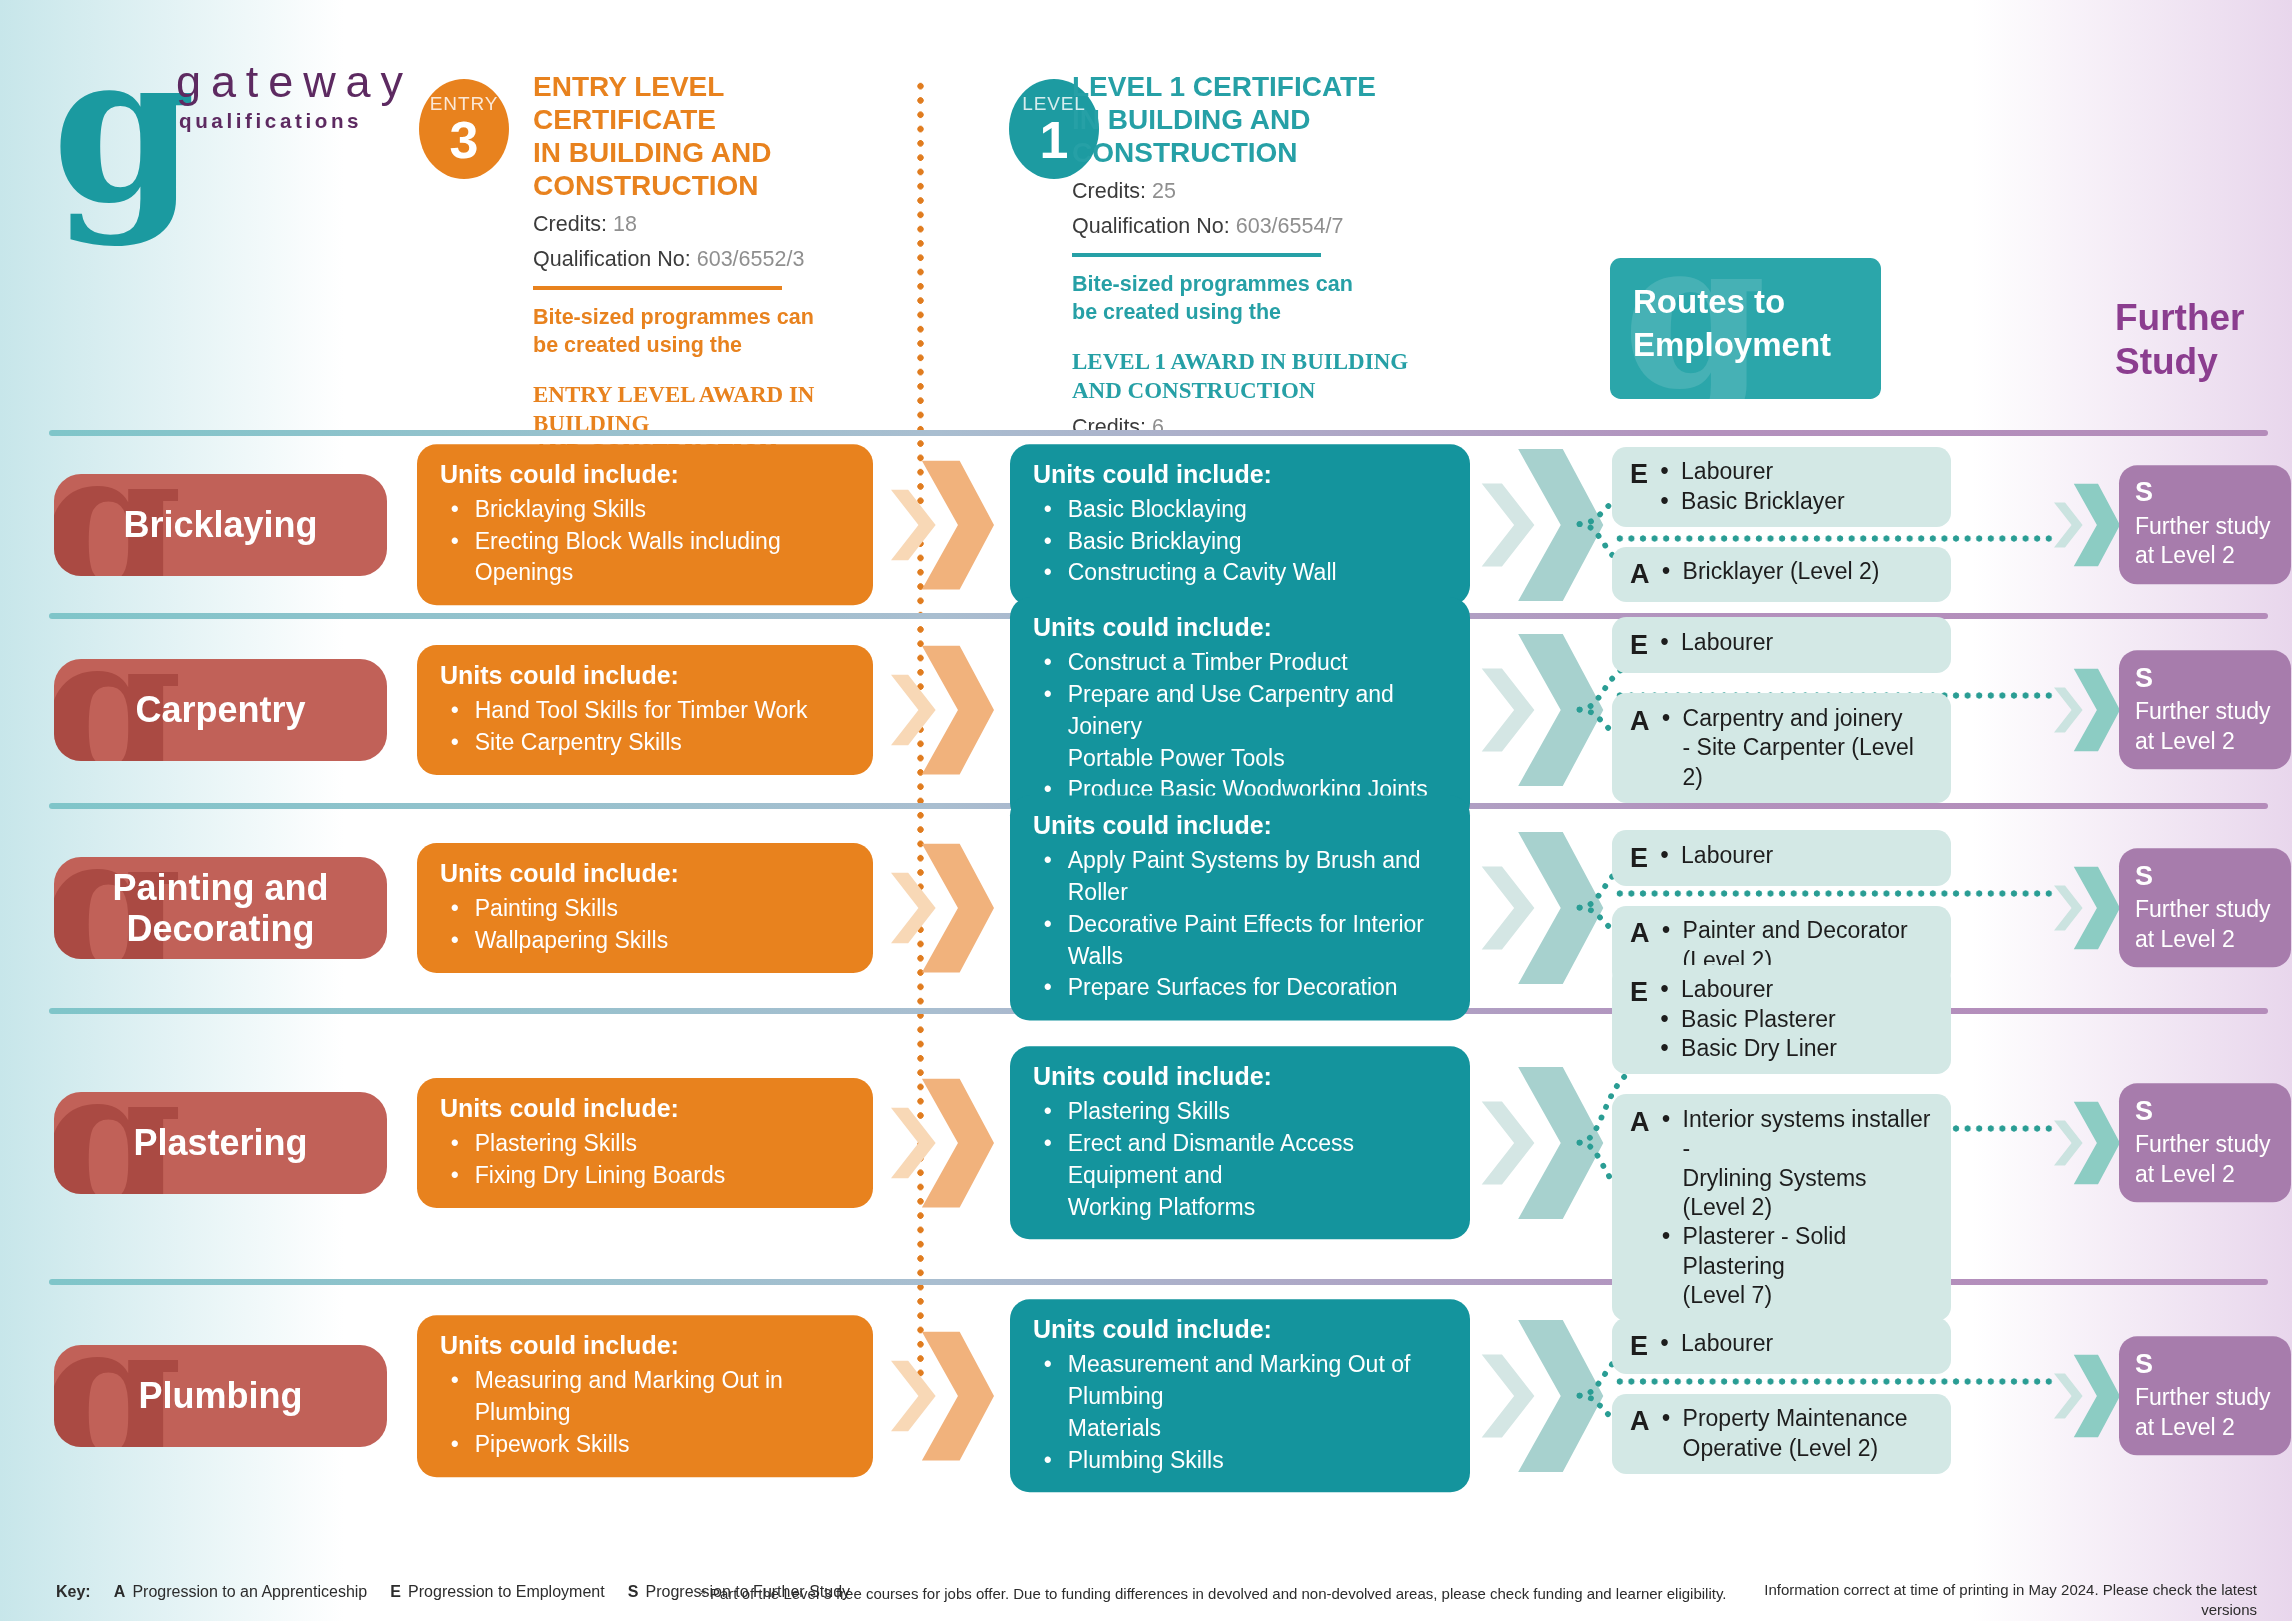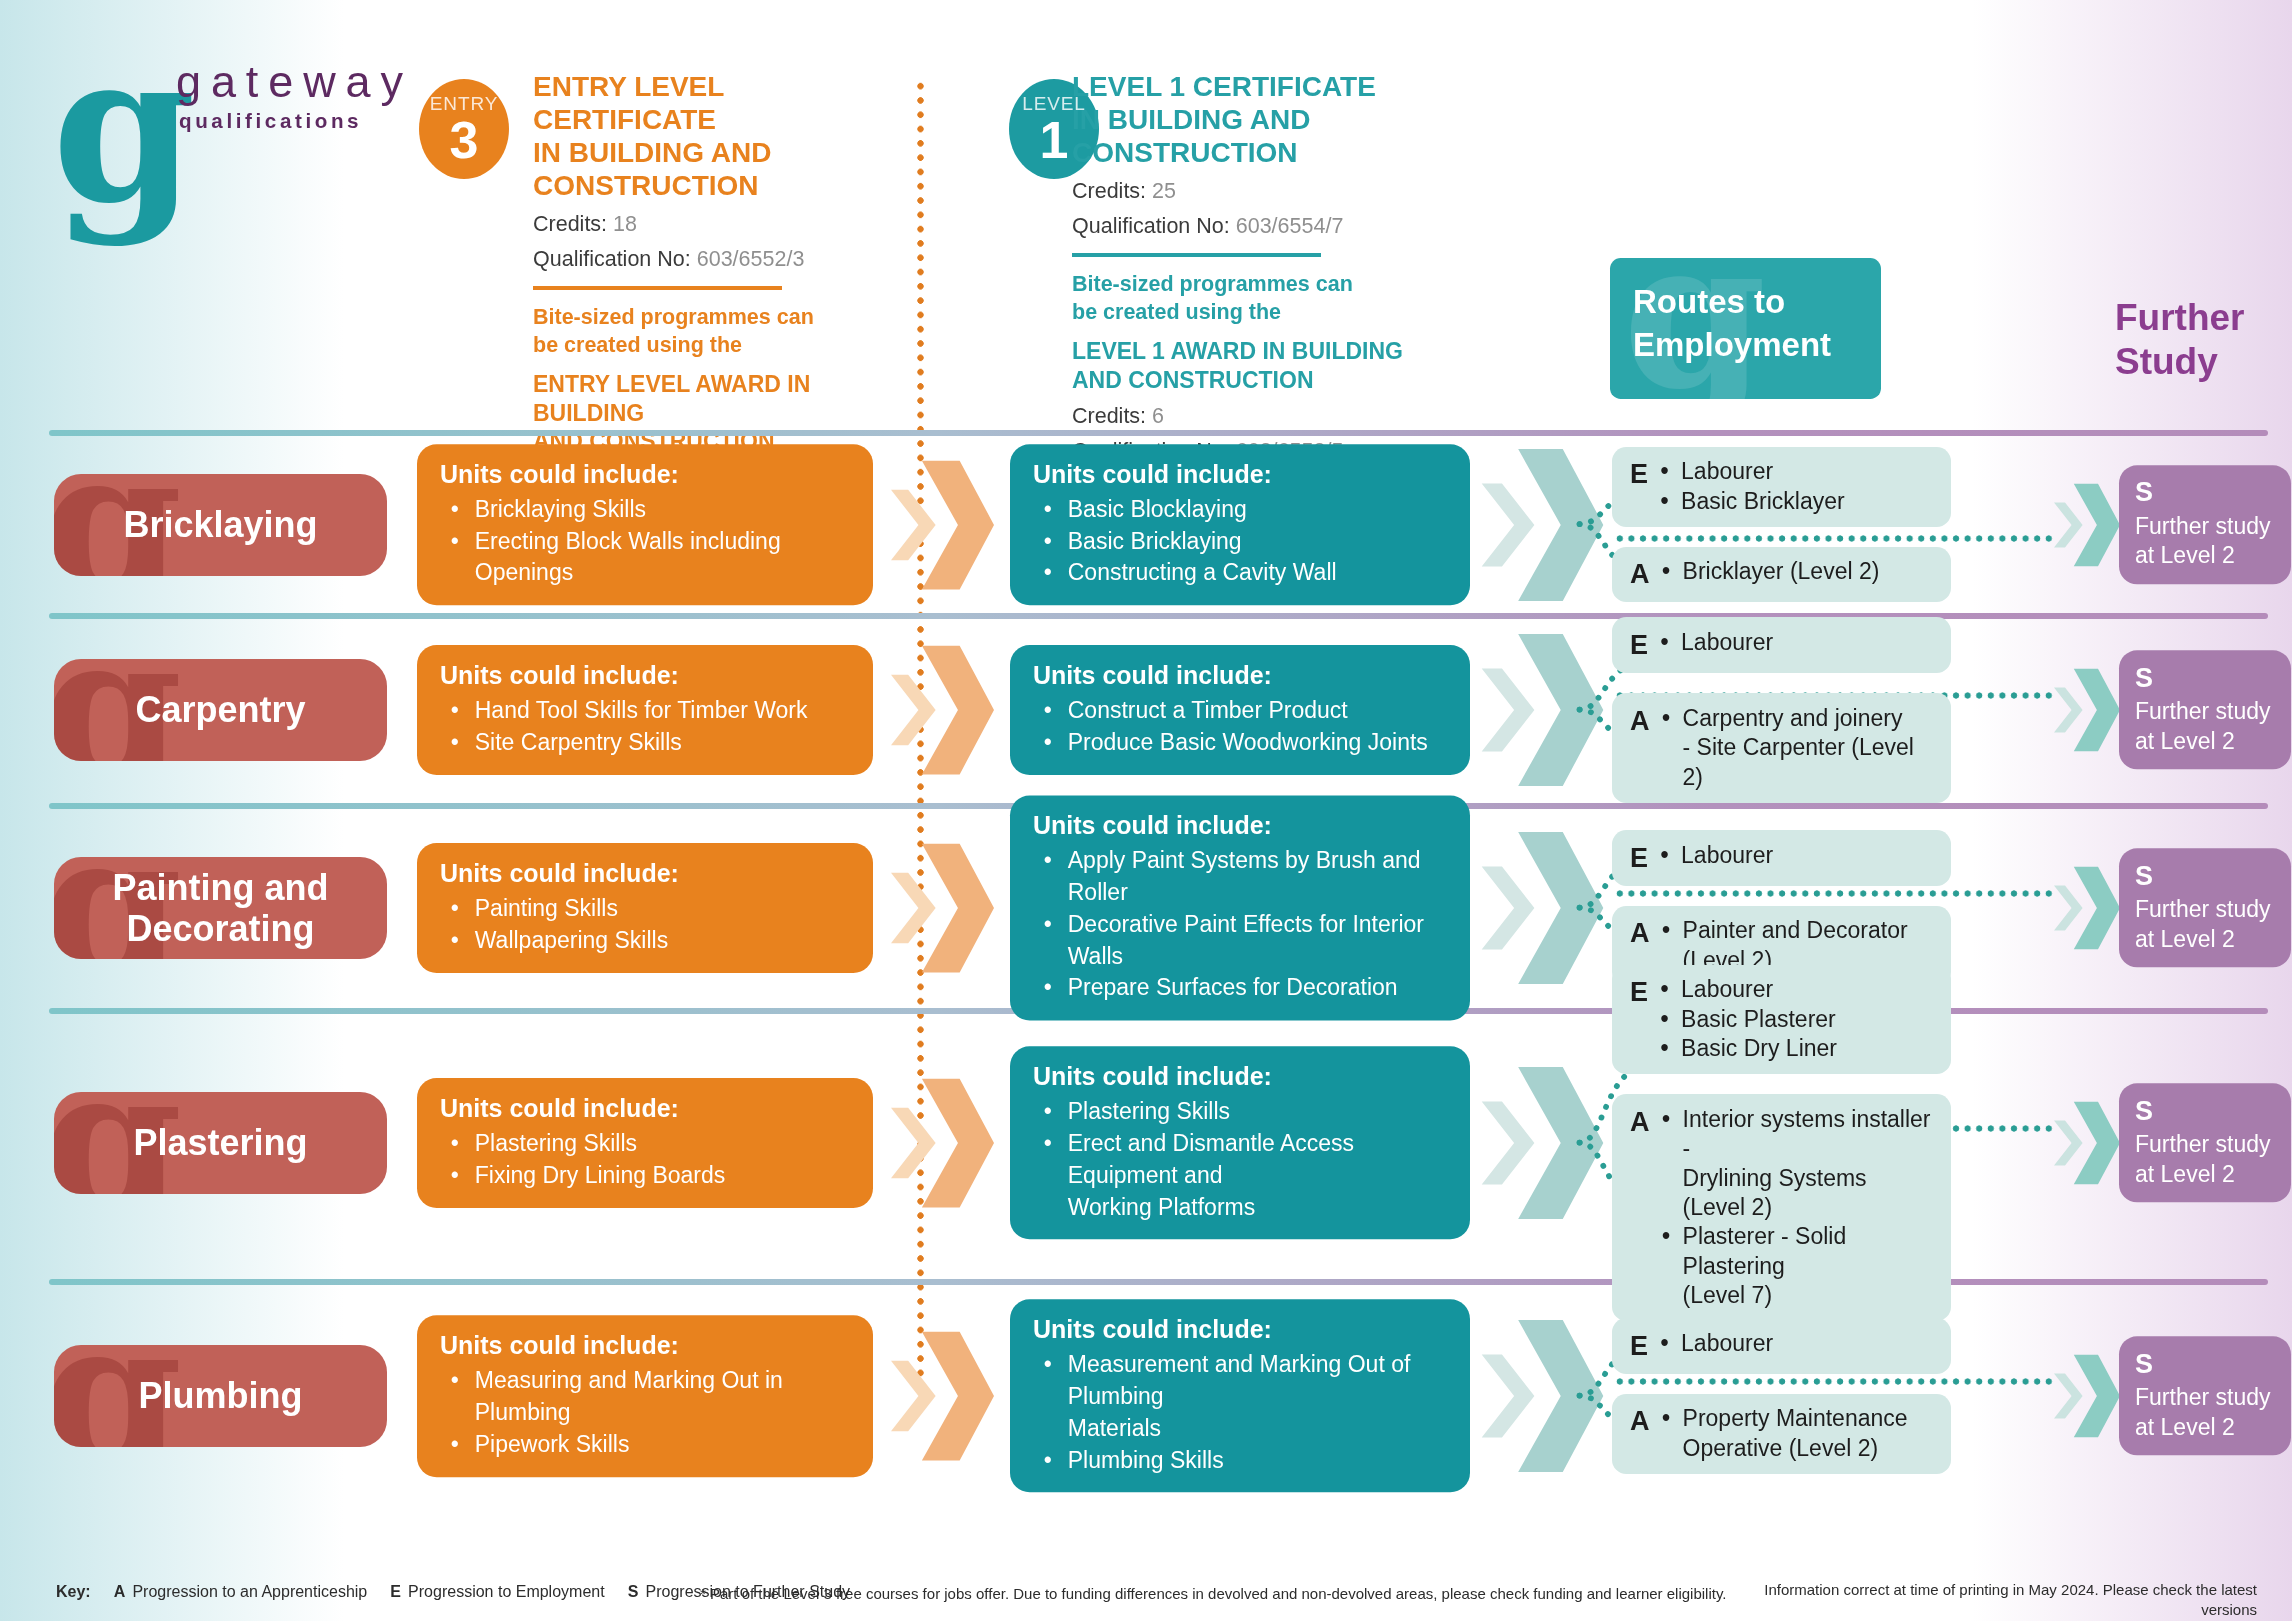--- a/index.html
+++ b/index.html
@@ -29,21 +29,21 @@
   .qblock.level1{left:1072px;}
   .q-title{font-size:28px;font-weight:600;line-height:1.18;}
   .qblock.entry .q-title,.qblock.entry .q-award,.qblock.entry .q-bite{color:#e8821e;}
   .qblock.level1 .q-title,.qblock.level1 .q-award,.qblock.level1 .q-bite{color:#26a0a6;}
   .q-line{margin-top:9.9px;font-size:21.5px;color:#3b3b3b;}
   .q-line .val{color:#8f8f8f;}
   .q-rule{width:249px;height:3.6px;margin-top:14.3px;}
   .qblock.entry .q-rule{background:#e8821e;}
   .qblock.level1 .q-rule{background:#26a0a6;}
   .q-bite{margin-top:14.3px;font-size:21.5px;font-weight:bold;line-height:1.3;}
-  .q-award{margin-top:10px;font-size:23px;font-weight:600;line-height:1.25;}
+  .q-award{margin-top:21px;font-size:23px;font-weight:600;line-height:1.25;font-family:Liberation Serif, serif;}
   
   .routes-box{position:absolute;left:1610px;top:258px;width:271px;height:141px;background:#2ba6aa;
     border-radius:10.7px;overflow:hidden;color:#fff;}
   .routes-box .wm{position:absolute;left:12.5px;top:-47px;font-family:"DejaVu Serif",serif;font-weight:bold;
     font-size:206px;color:rgba(255,255,255,.13);line-height:1;}
   .routes-box .rt{position:relative;display:block;padding:23px 0 0 23px;font-size:33px;font-weight:bold;line-height:1.3;}
   .further-title{position:absolute;left:2115px;top:296px;font-size:37px;font-weight:bold;line-height:1.2;color:#8b3d8f;}
   
   .sep{position:absolute;left:49px;right:25px;height:6.3px;border-radius:3.6px;
     background:linear-gradient(to right,#7fc5c9,#a9bed0 40%,#b391bd 75%,#b48cba 100%);}
@@ -249,20 +249,22 @@
         </ul>
     </div>
     <svg class="chev co" viewBox="0 0 120 150">
       <path class="back" d="M0,34 H20 L52,75 L20,116 H0 L32,75 Z"></path>
       <path class="front" d="M36,0 H80 L120,75 L80,150 H36 L78,75 Z"></path>
     </svg>
     <div class="ubox ut vc">
       <div class="uh">Units could include:</div>
       <ul>
           <li>Construct a Timber Product</li>
+          <li>Prepare and Use Carpentry and Joinery
+Portable Power Tools</li>
           <li>Produce Basic Woodworking Joints</li>
         </ul>
     </div>
     <svg class="chev ct" viewBox="0 0 120 150">
       <path class="back" d="M0,34 H20 L52,75 L20,116 H0 L32,75 Z"></path>
       <path class="front" d="M36,0 H80 L120,75 L80,150 H36 L78,75 Z"></path>
     </svg>
     <div class="dothr"></div>
     <svg class="conn" viewBox="0 0 92 205">
       <path d="M4,102 C34,102 30,46 88,46"></path>

